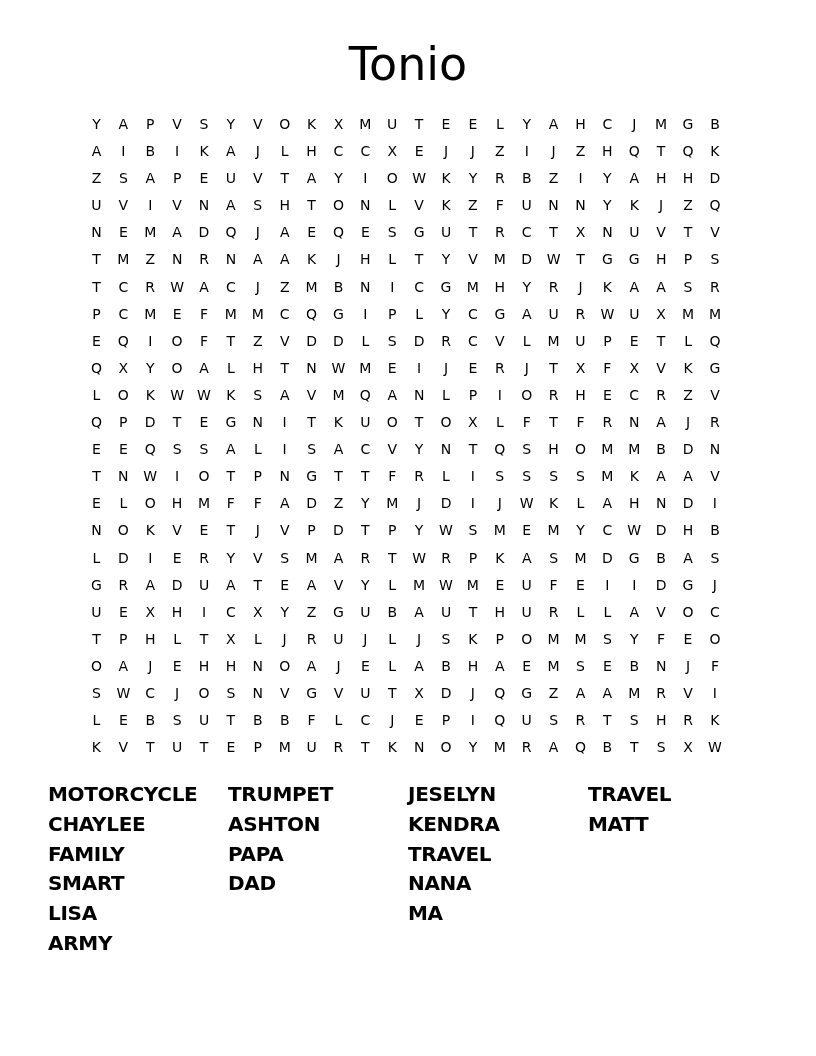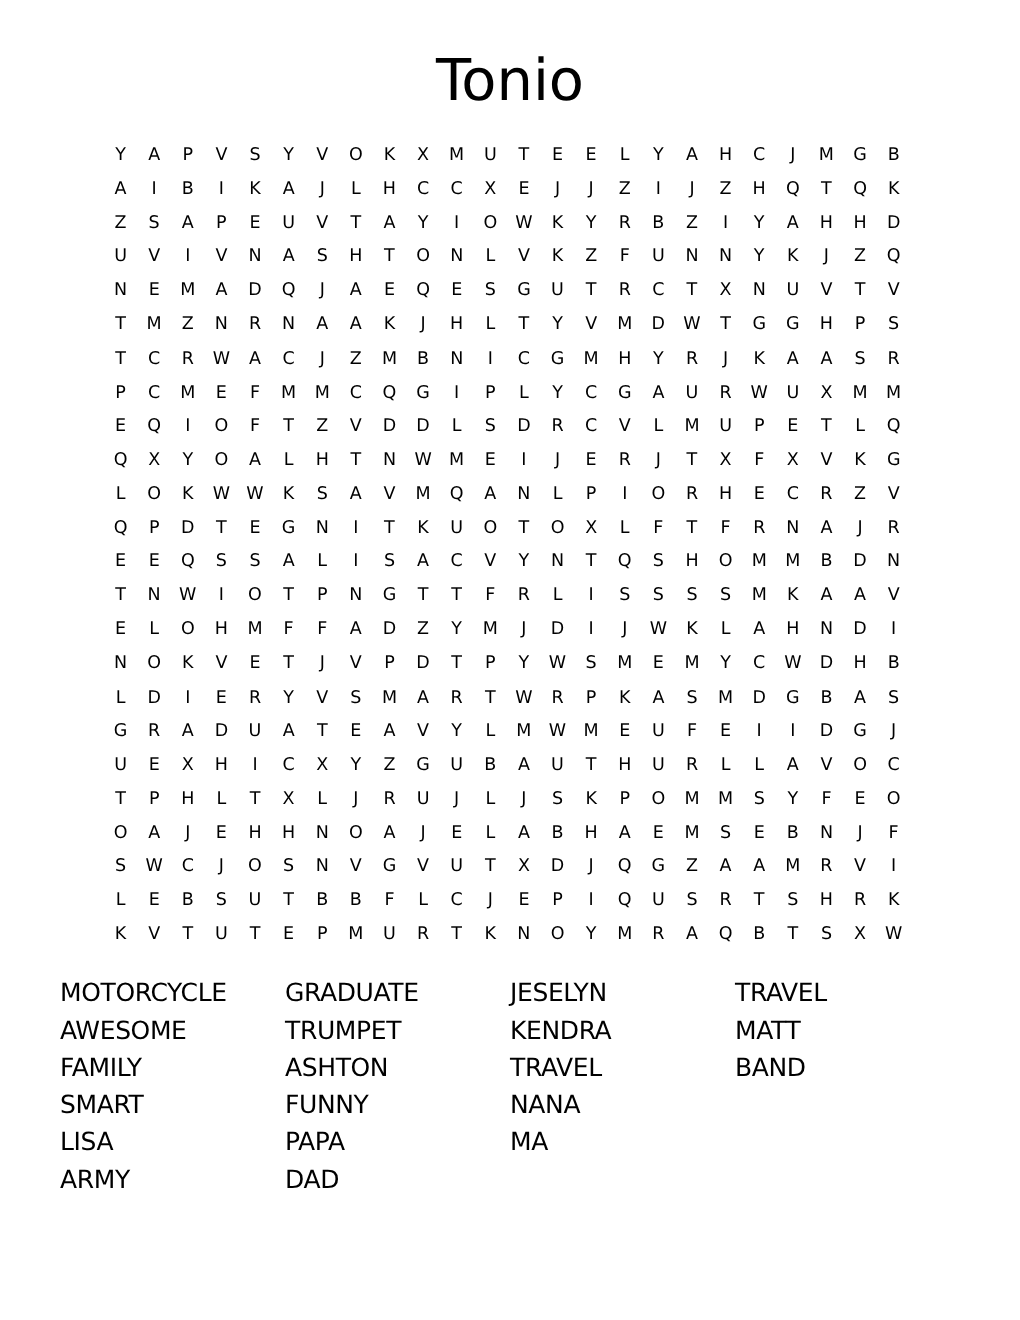--- a/index.html
+++ b/index.html
@@ -11,21 +11,21 @@
     .grid {
       position: absolute; left: 83px; top: 112px;
       display: grid; grid-template-columns: repeat(24, 26.9px); grid-auto-rows: 27.1px;
     }
     .cell {
       font-family: "DejaVu Sans", sans-serif; font-size: 14px; line-height: 25px;
       text-align: center; letter-spacing: 0;
     }
     .words {
       position: absolute; left: 48px; top: 780px;
-      display: grid; grid-template-columns: repeat(4, 180px);
+      display: grid; grid-template-columns: repeat(4, 180px); font-weight: bold;
     }
     .word-col { display: flex; flex-direction: column; }
     .word {
       font-family: "DejaVu Sans", sans-serif; font-size: 20px; line-height: 29.8px;
       letter-spacing: -0.3px;
     }
   </style>
 </head>
 <body>
 
@@ -606,39 +606,36 @@
     <div class="cell">B</div>
     <div class="cell">T</div>
     <div class="cell">S</div>
     <div class="cell">X</div>
     <div class="cell">W</div>
   </div>
 
 <div class="words" id="words">
     <div class="word-col">
       <div class="word">MOTORCYCLE</div>
-      <div class="word">AWESOME</div>
+      <div class="word">CHAYLEE</div>
       <div class="word">FAMILY</div>
       <div class="word">SMART</div>
       <div class="word">LISA</div>
       <div class="word">ARMY</div>
     </div>
     <div class="word-col">
-      <div class="word">GRADUATE</div>
       <div class="word">TRUMPET</div>
       <div class="word">ASHTON</div>
-      <div class="word">FUNNY</div>
       <div class="word">PAPA</div>
       <div class="word">DAD</div>
     </div>
     <div class="word-col">
       <div class="word">JESELYN</div>
       <div class="word">KENDRA</div>
       <div class="word">TRAVEL</div>
       <div class="word">NANA</div>
       <div class="word">MA</div>
     </div>
     <div class="word-col">
       <div class="word">TRAVEL</div>
       <div class="word">MATT</div>
-      <div class="word">BAND</div>
     </div>
   </div>
 
 </body></html>

